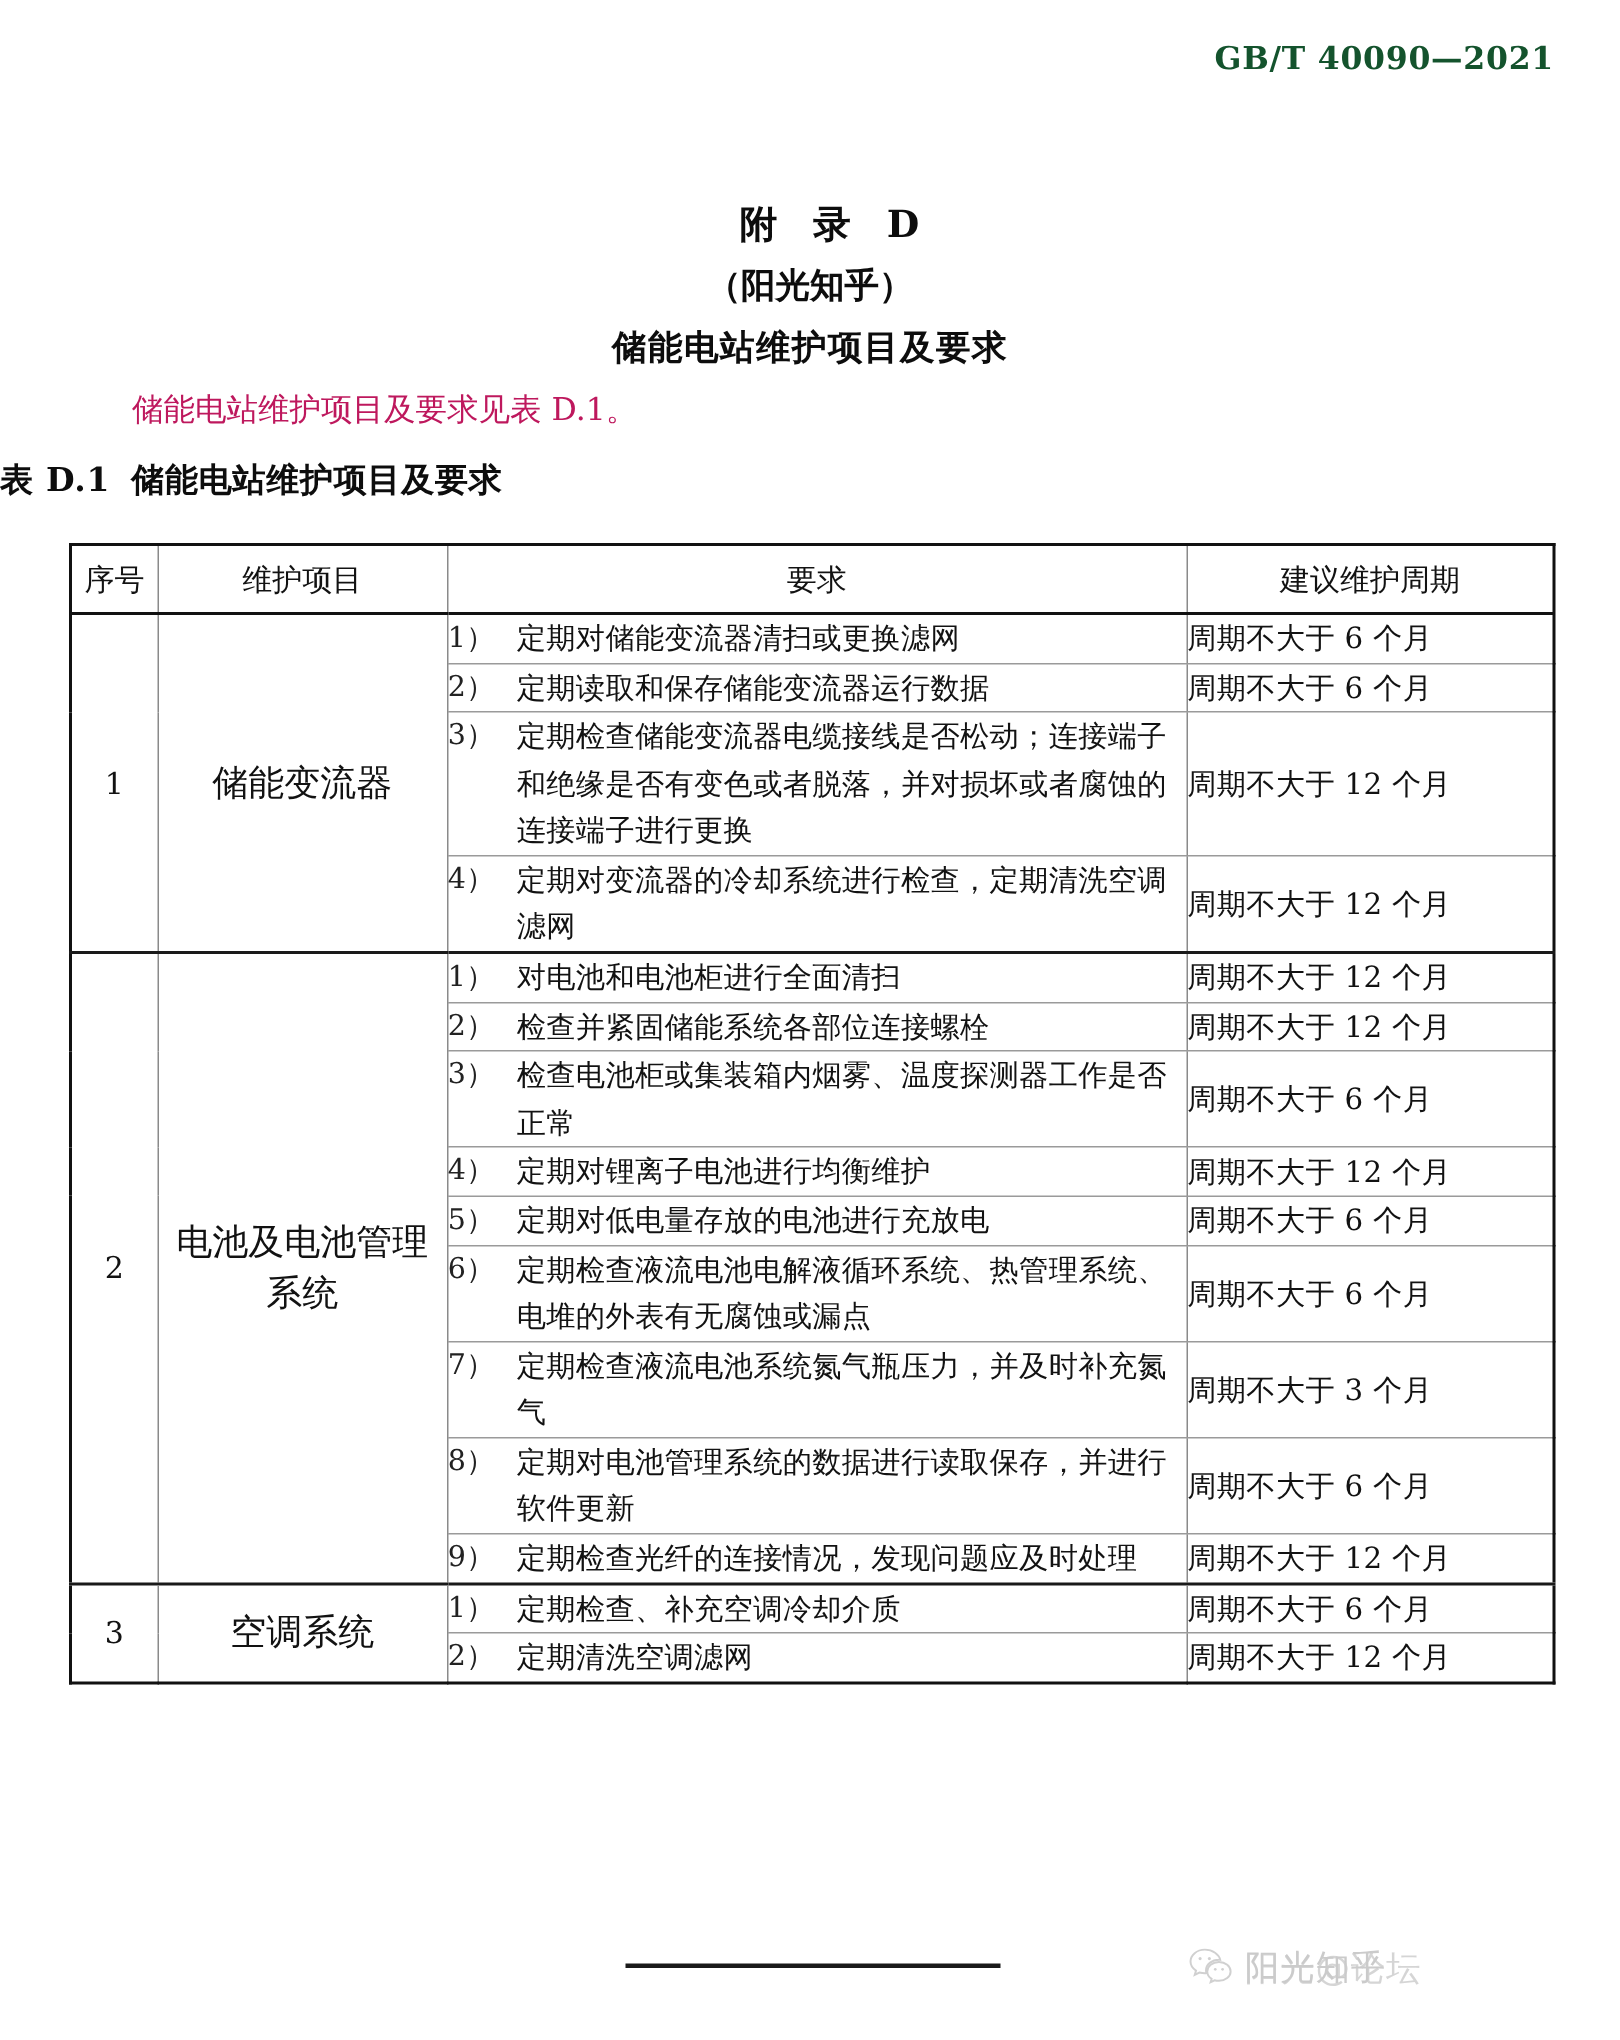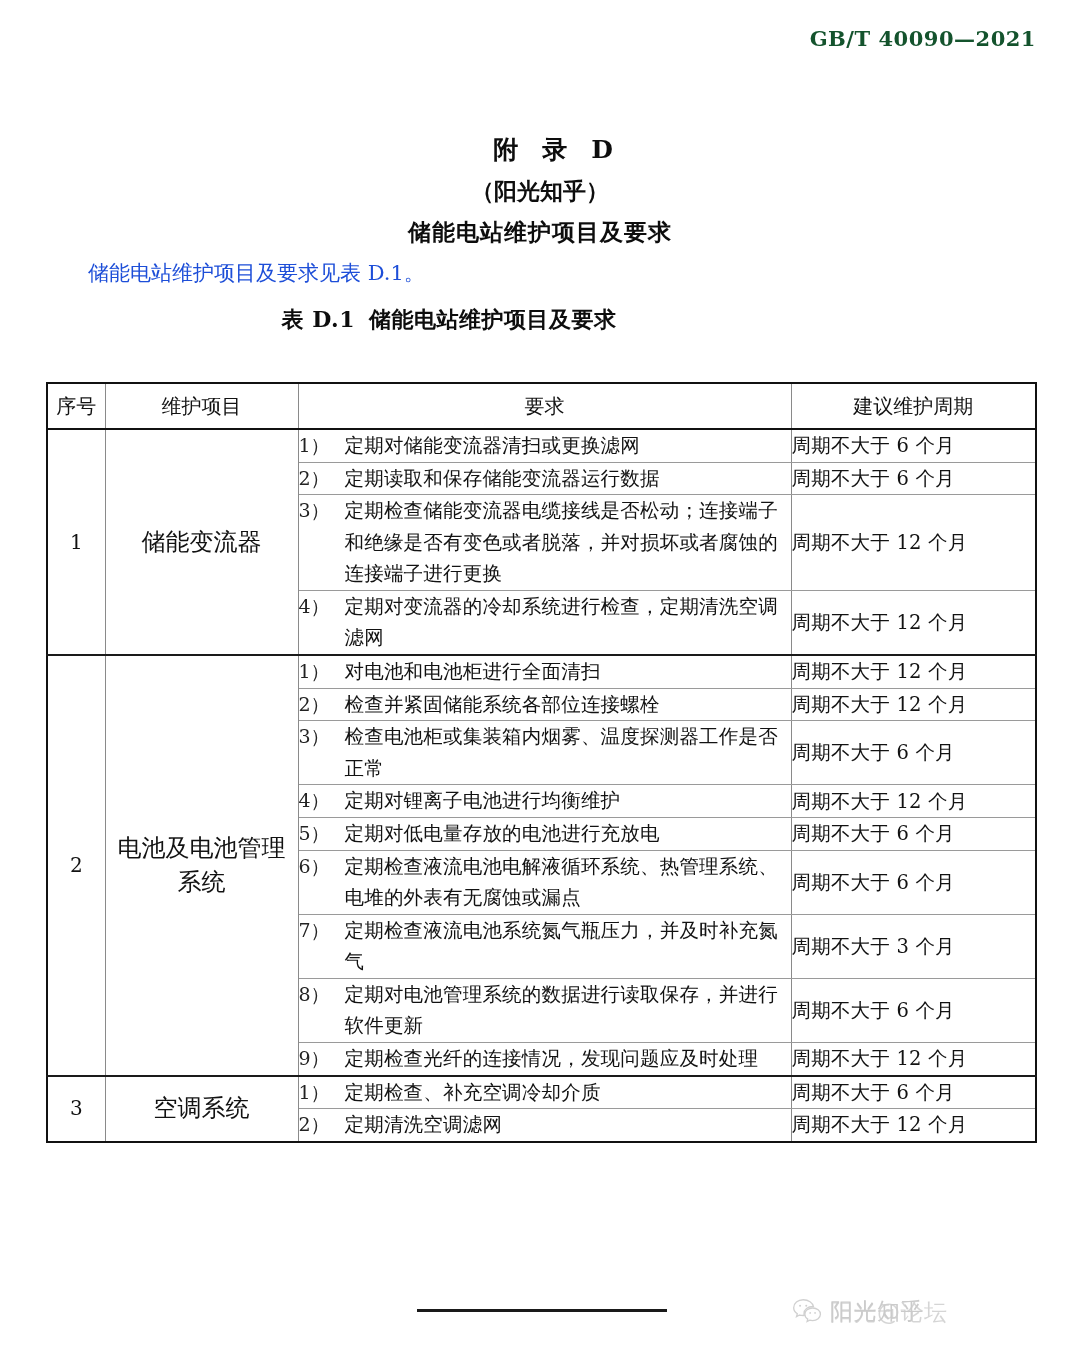--- a/index.html
+++ b/index.html
@@ -63,31 +63,30 @@
     color: #0d0d0d;
   }
 
   
   .intro {
     position: absolute;
     top: 258px;
     left: 88px;
     font-size: 21px;
     line-height: 1.5;
-    color: #1d4ed8;
+    color: #be185d;
     white-space: nowrap;
   }
 
   
   .table-caption {
     position: absolute;
     top: 305px;
     left: 0;
     width: 898px;
-    text-align: center;
     font-size: 22px;
     font-weight: bold;
     letter-spacing: 0.5px;
     color: #0d0d0d;
   }
   .table-caption .gap { display: inline-block; width: 14px; }
 
   
   .table-wrap {
     position: absolute;
@@ -114,21 +113,20 @@
     padding: 0;
     vertical-align: middle;
     color: #121212;
   }
   
   table.maint {
     border-top: 2.5px solid #111111;
     border-bottom: 2.5px solid #111111;
     border-left: 2px solid #111111;
     border-right: 2px solid #111111;
-    margin-top: 20px;
   }
   table.maint tr.head th {
     border-bottom: 2.5px solid #111111;
     border-top: none;
     text-align: center;
     font-weight: normal;
     height: 44px;
     font-size: 20px;
   }
   table.maint tr.head th.first { border-left: none; }

